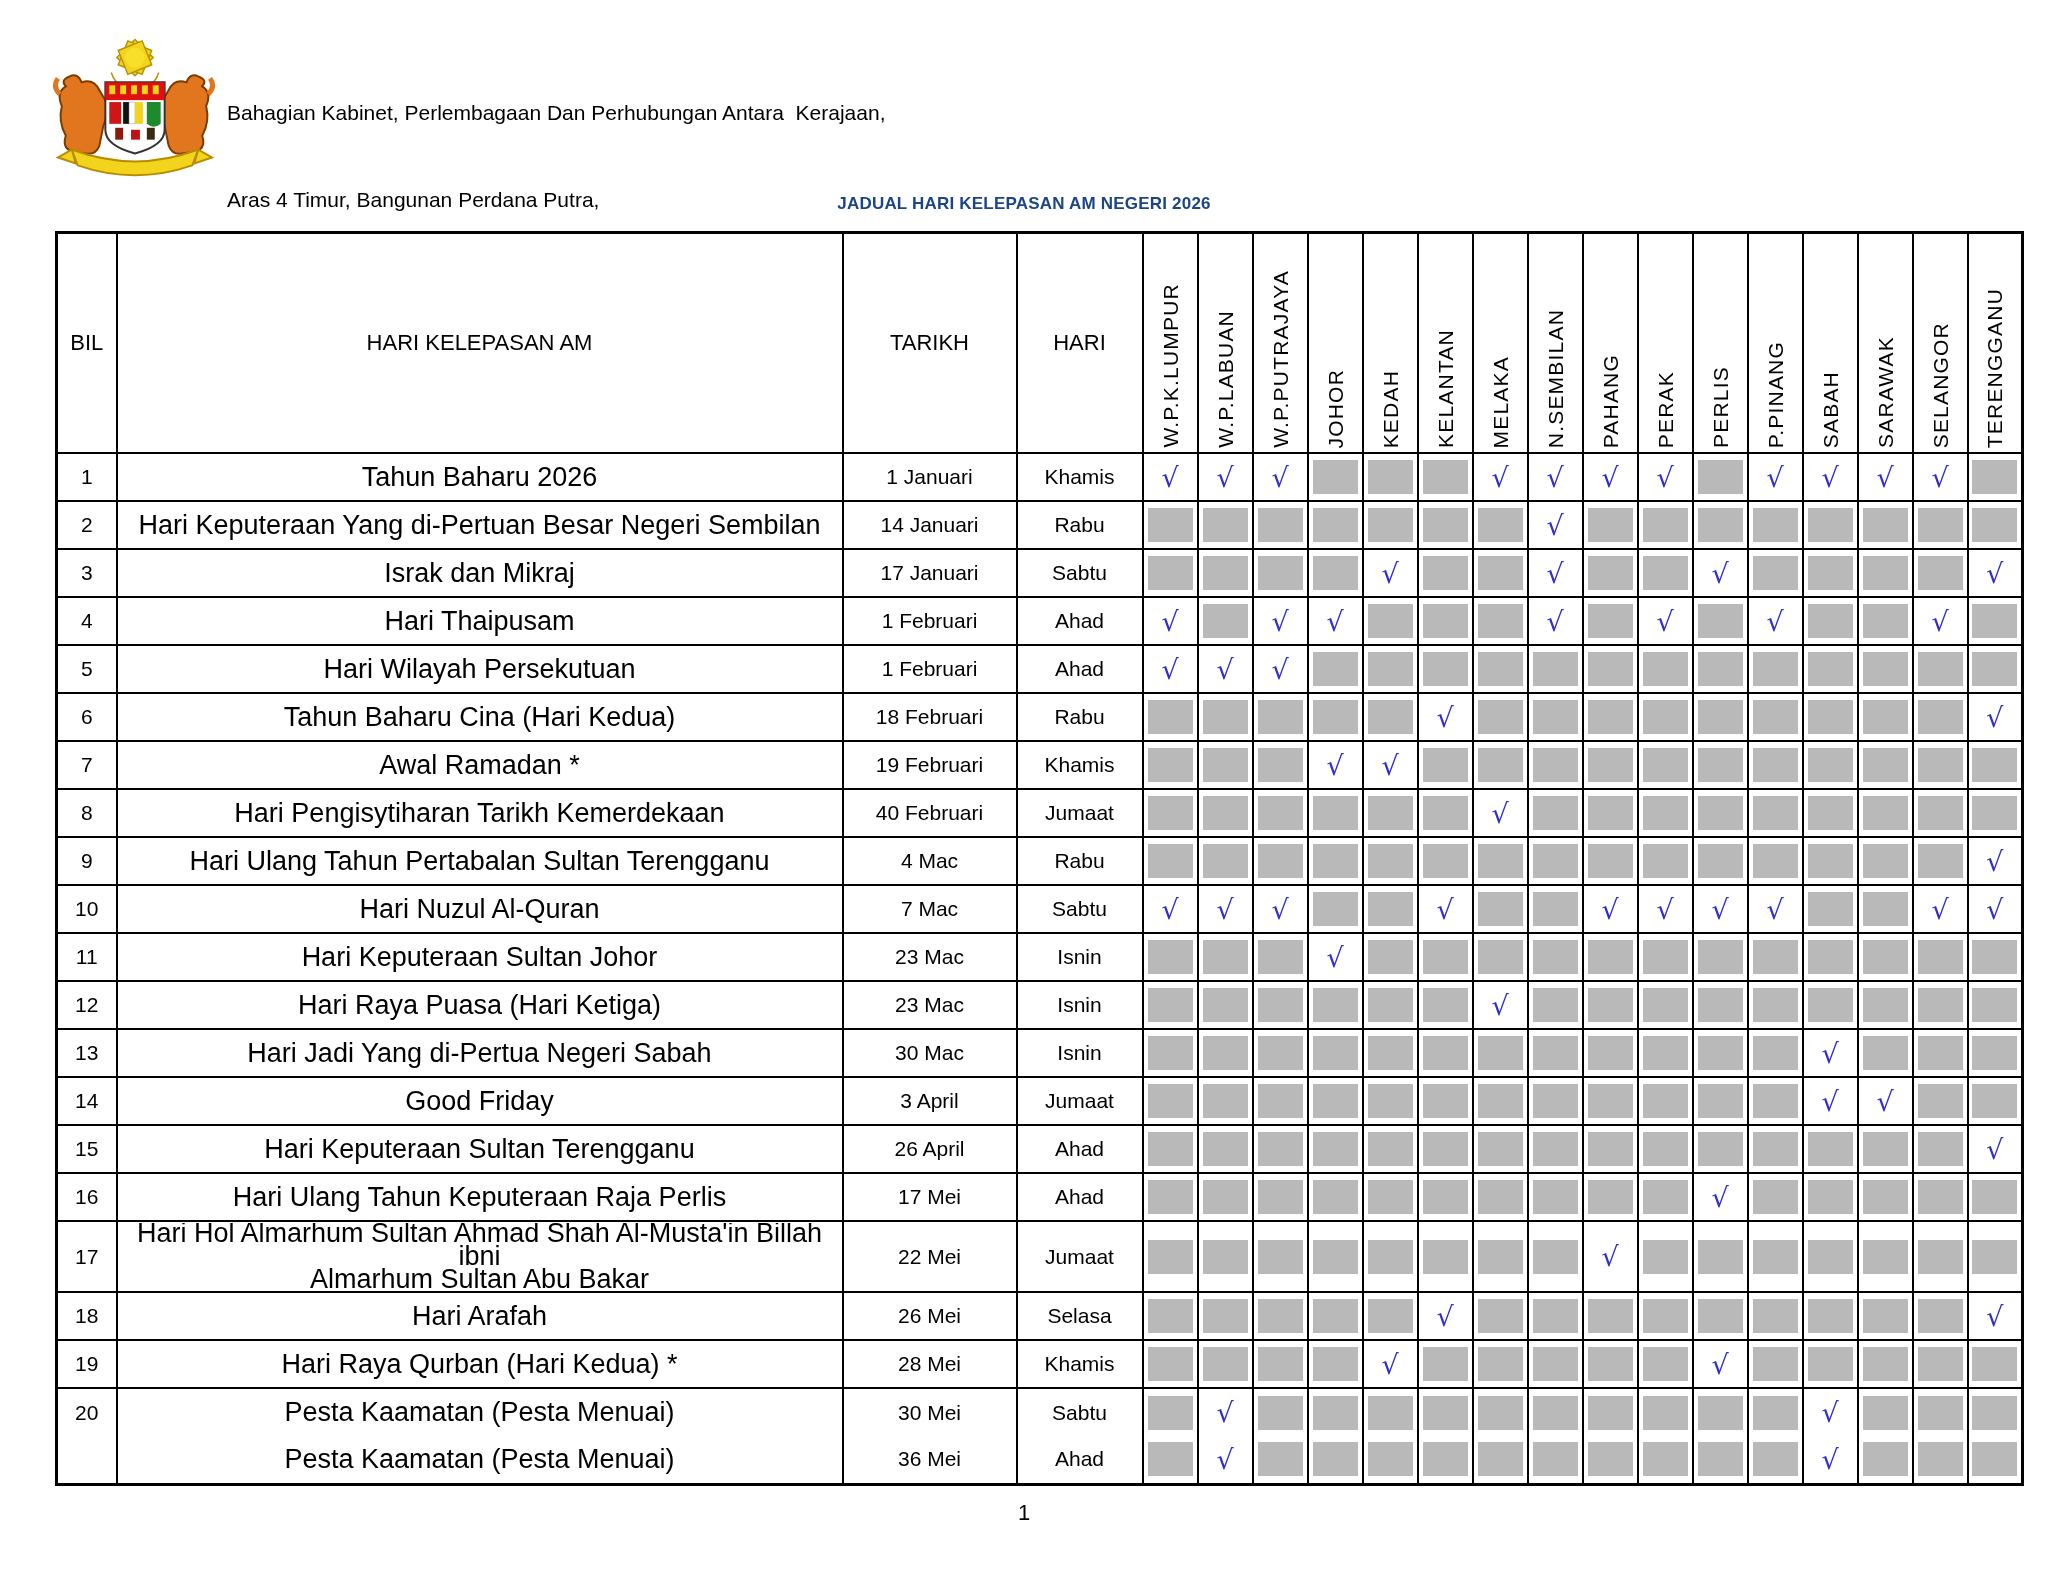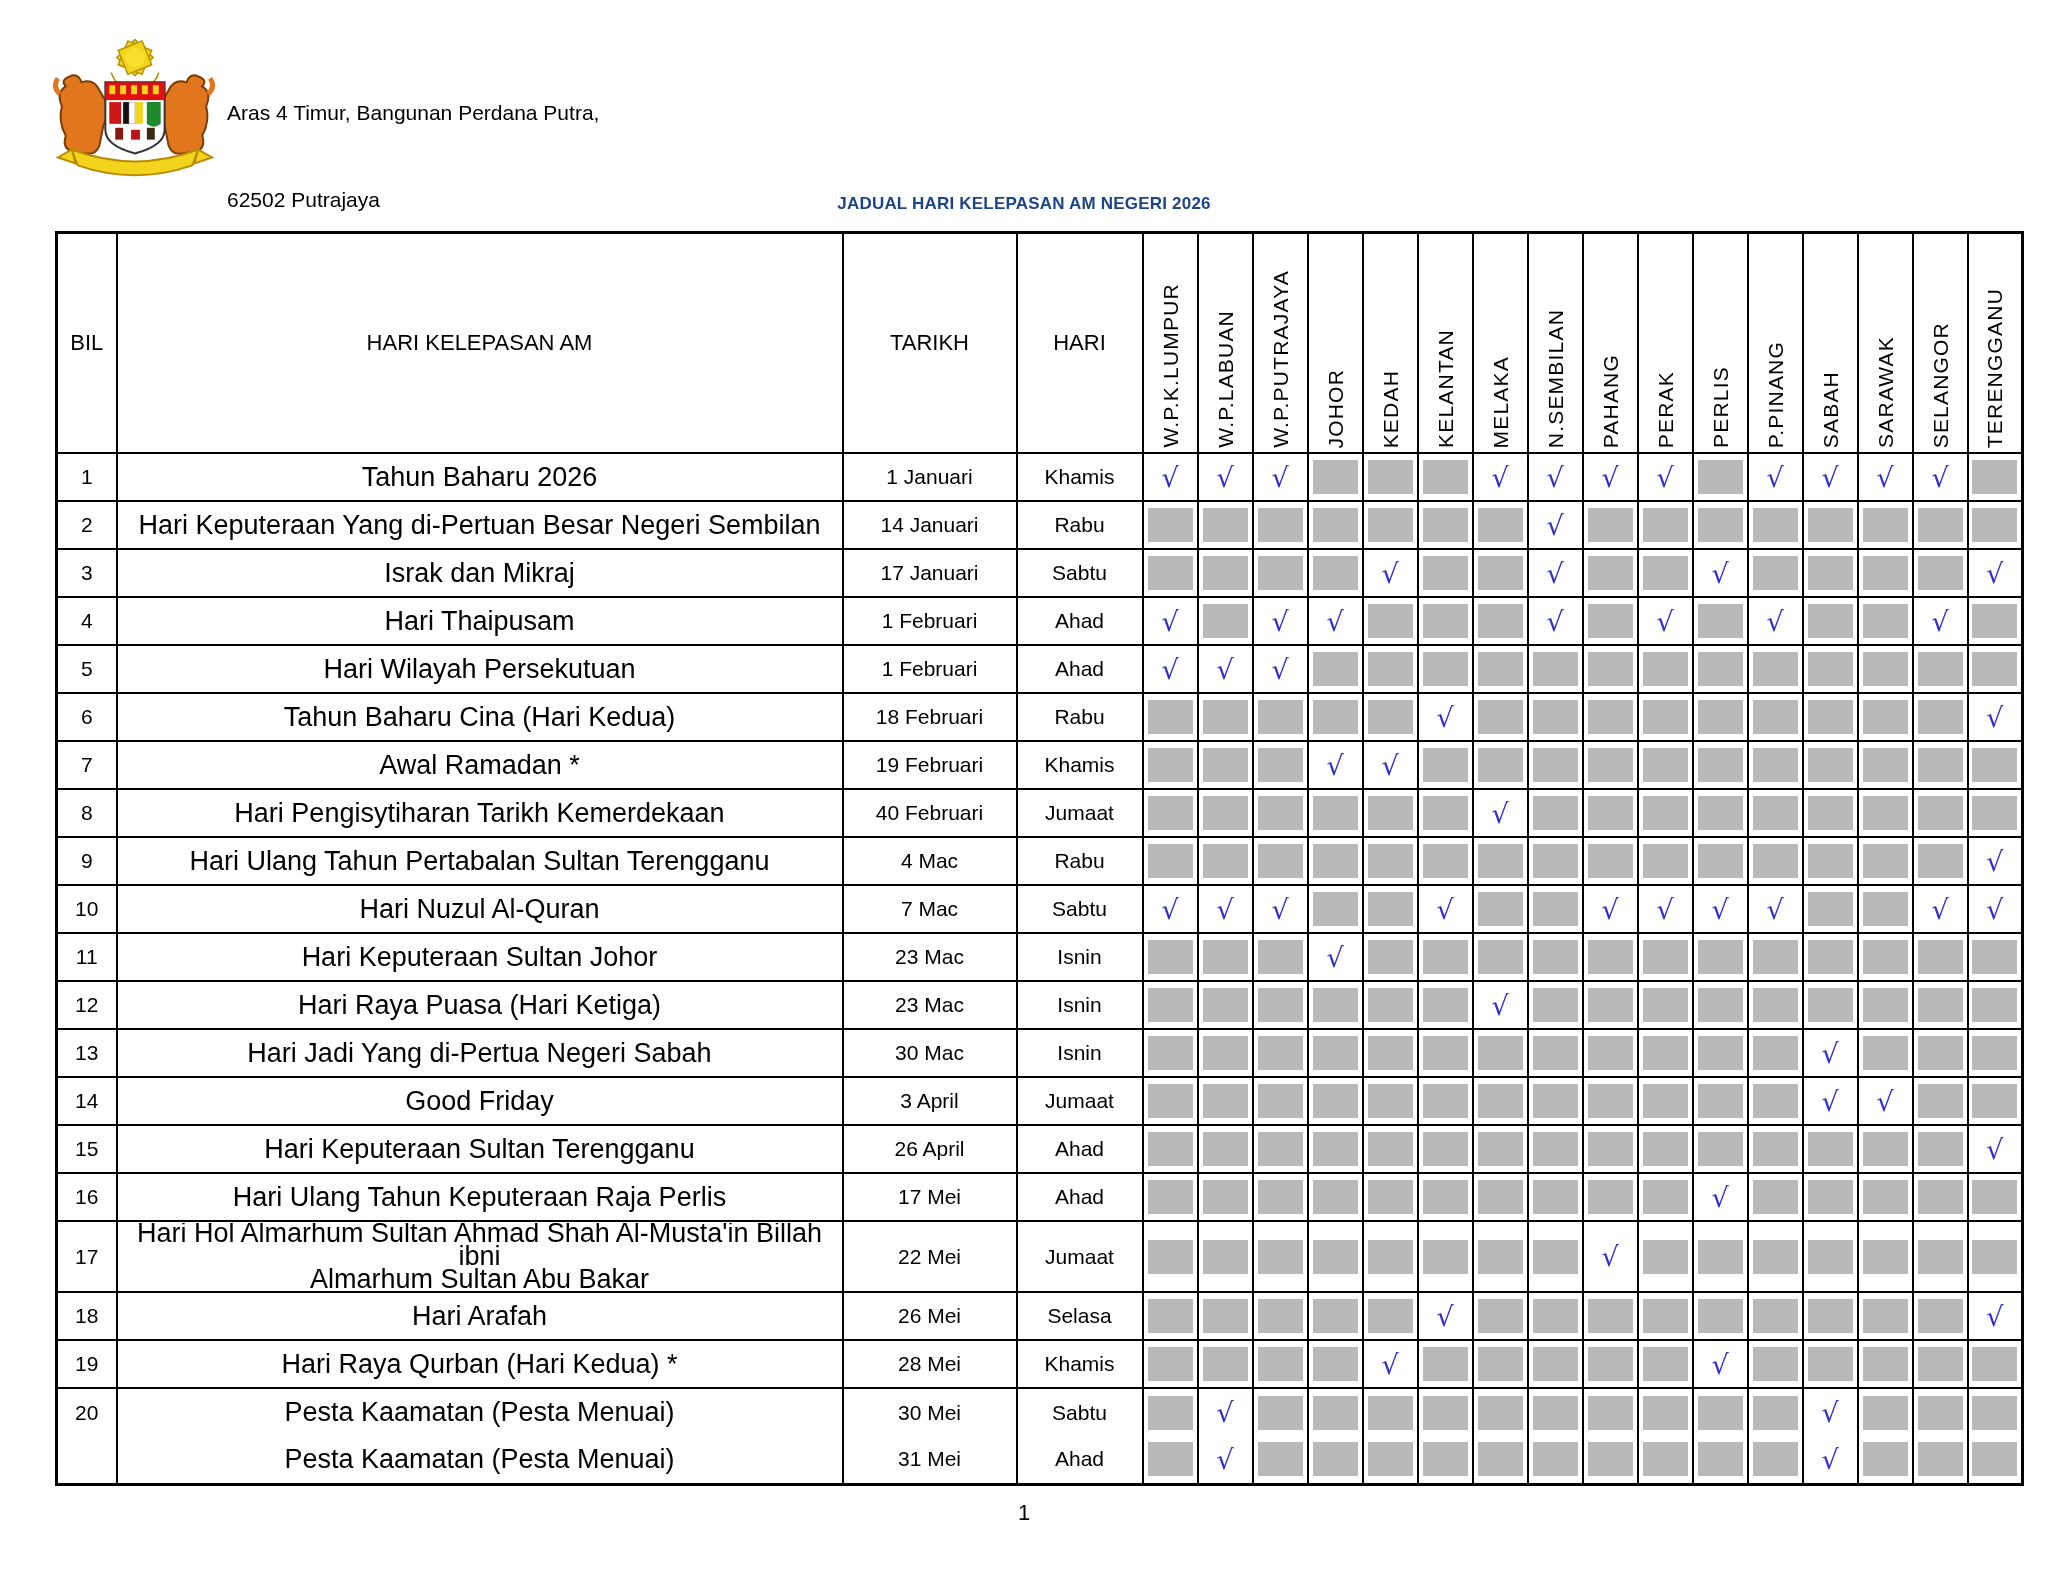--- a/index.html
+++ b/index.html
@@ -87,20 +87,21 @@
 
       <g>
         <path d="M 22 116 Q 86 140 150 116 L 144 132 Q 86 152 28 132 Z" fill="#f2d41c" stroke="#b98c00" stroke-width="2"></path>
         <path d="M 22 116 L 8 124 L 26 130 Z" fill="#f2d41c" stroke="#b98c00" stroke-width="2"></path>
         <path d="M 150 116 L 164 124 L 146 130 Z" fill="#f2d41c" stroke="#b98c00" stroke-width="2"></path>
       </g>
     </svg>
   </div>
 
   <div class="address">
+    <div>Bahagian Kabinet, Perlembagaan Dan Perhubungan Antara  Kerajaan,</div>
     <div>Aras 4 Timur, Bangunan Perdana Putra,</div>
     <div>62502 Putrajaya</div>
   </div>
 
   <div class="doc-title">JADUAL HARI KELEPASAN AM NEGERI 2026</div>
 
   <table class="holiday">
     <colgroup>
       <col style="width:60px">
         <col style="width:726px">
@@ -1112,21 +1113,21 @@
           <td class="c-state">
             <div class="graybox"></div>
           </td>
           <td class="c-state">
             <div class="graybox"></div>
           </td>
         </tr>
         <tr class="merged-top">
           <td class="c-bil"></td>
           <td class="c-name">Pesta Kaamatan (Pesta Menuai)</td>
-          <td class="c-date">31 Mei</td>
+          <td class="c-date">36 Mei</td>
           <td class="c-day">Ahad</td>
           <td class="c-state">
             <div class="graybox"></div>
           </td>
           <td class="c-state"><span class="check">√</span></td>
           <td class="c-state">
             <div class="graybox"></div>
           </td>
           <td class="c-state">
             <div class="graybox"></div>

